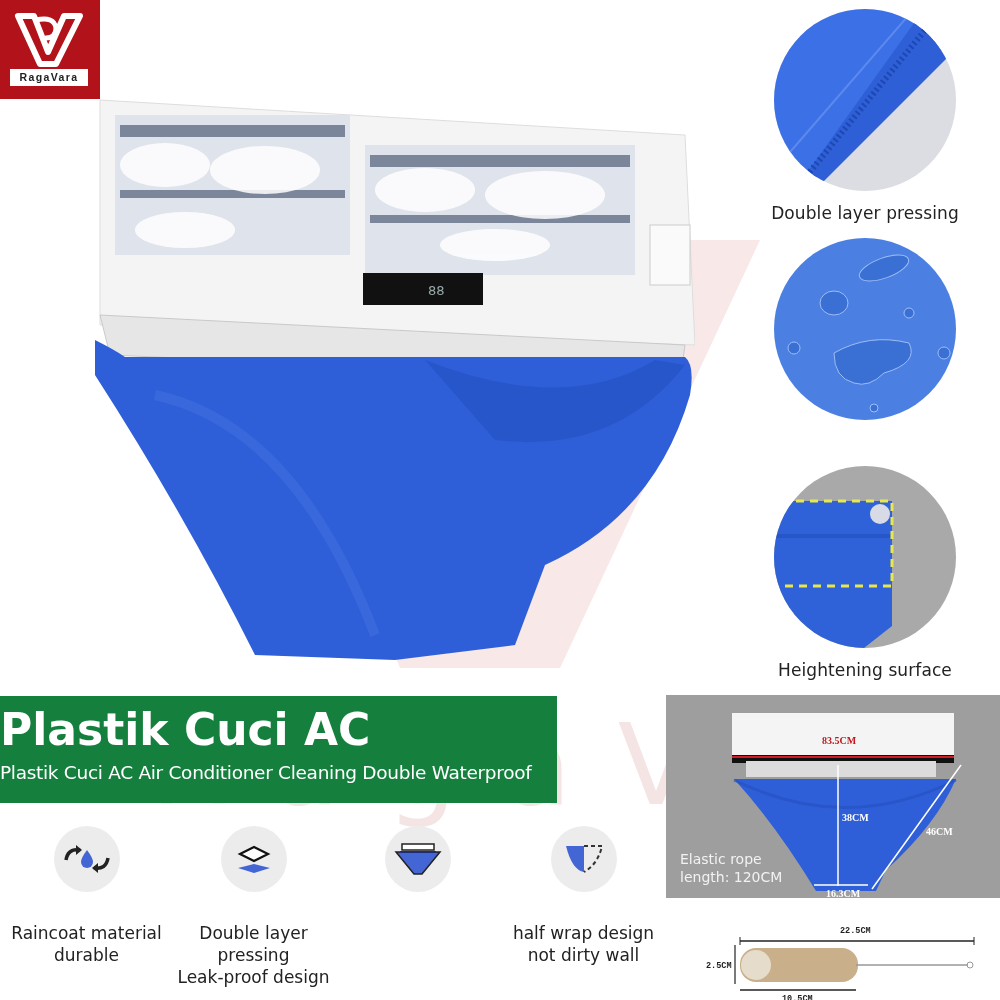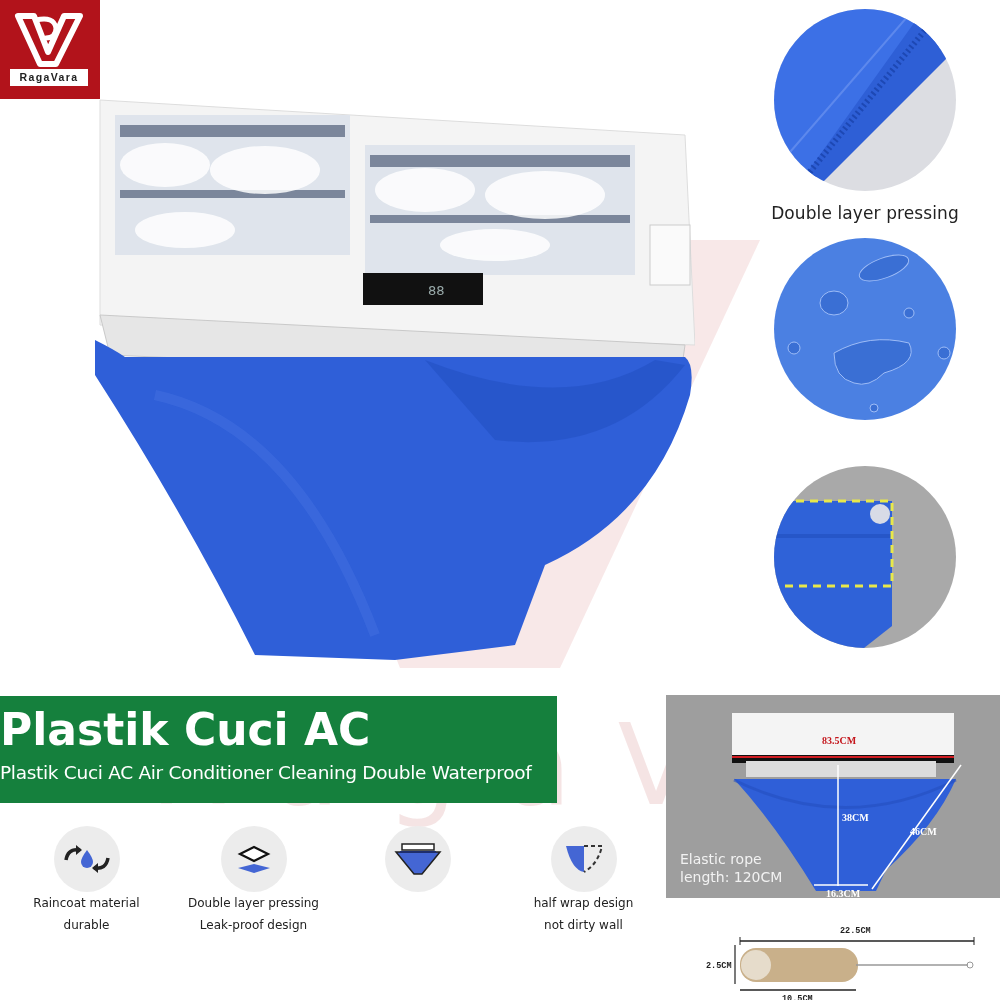--- a/index.html
+++ b/index.html
@@ -58,21 +58,21 @@
     font-size: 18.5px; font-family: "DejaVu Sans", sans-serif; letter-spacing: -0.3px;
   }
 
   
   .mini { width: 165px; text-align: center; }
   .mini .icon-circle {
     width: 66px; height: 66px; border-radius: 50%; background: #ececec; margin: 0 auto;
     display: flex; align-items: center; justify-content: center;
   }
   .mini .mini-text {
-    margin-top: 0; font-size: 12px; line-height: 22px; color: #222;
+    margin-top: 30px; font-size: 17px; line-height: 22px; color: #222;
     font-family: "DejaVu Sans", sans-serif;
   }
 
   
   .dim-panel { left: 666px; top: 695px; width: 334px; height: 203px; background: #9e9e9e; overflow: hidden; }
   .dim-text { color: #fff; font-size: 10px; font-weight: bold; font-family: Liberation Serif, serif; position: absolute; }
   .dim-red { color: #c4161c; }
   .elastic { position: absolute; left: 14px; top: 155px; color: #f2f2f2; font-size: 14px; line-height: 18px; font-family: "DejaVu Sans", sans-serif; }
 
   
@@ -165,20 +165,21 @@
 <div class="abs feature" style="left:735px; top:466px;">
   <div class="circle">
     <svg width="182" height="182" viewBox="0 0 182 182">
       <rect width="182" height="182" fill="#a9a9a9"></rect>
       <path d="M0 35 L118 35 L118 160 L90 182 L0 182 Z" fill="#2f62d8"></path>
       <path d="M0 70 L118 70" stroke="#1e4ab8" stroke-width="4" opacity="0.5"></path>
       <path d="M8 35 L118 35 L118 120 L8 120" fill="none" stroke="#e8e84a" stroke-width="3" stroke-dasharray="8 6"></path>
       <circle cx="106" cy="48" r="10" fill="#d8dbe6"></circle>
     </svg>
   </div>
+  <div class="caption">Heightening surface</div>
 </div>
 
 <div class="abs banner">
   <div class="banner-title">Plastik Cuci AC</div>
   <div class="banner-subtitle">Plastik Cuci AC Air Conditioner Cleaning Double Waterproof</div>
 </div>
 
 <div class="abs mini" style="left:4px; top:826px;">
   <div class="icon-circle">
     <svg width="50" height="30" viewBox="0 0 50 30">
@@ -238,21 +239,21 @@
     <path d="M68 84 L290 84 Q270 130 220 175 L210 196 L150 196 Q110 130 68 84 Z" fill="#2f5fd8"></path>
     <rect x="80" y="66" width="190" height="16" fill="#dcdcdc"></rect>
     <path d="M68 85 Q180 140 290 85" fill="none" stroke="#244fc0" stroke-width="3" opacity="0.6"></path>
     <line x1="66" y1="62" x2="288" y2="62" stroke="#d01c22" stroke-width="2"></line>
     <line x1="172" y1="70" x2="172" y2="191" stroke="#fff" stroke-width="1.5"></line>
     <line x1="295" y1="70" x2="206" y2="194" stroke="#fff" stroke-width="1.5"></line>
     <line x1="148" y1="190" x2="202" y2="190" stroke="#fff" stroke-width="1.5"></line>
   </svg>
   <div class="dim-text dim-red" style="left:156px; top:40px;">83.5CM</div>
   <div class="dim-text" style="left:176px; top:117px;">38CM</div>
-  <div class="dim-text" style="left:244px; top:131px;">46CM</div>
+  <div class="dim-text" style="left:260px; top:131px;">46CM</div>
   <div class="dim-text" style="left:160px; top:193px;">16.3CM</div>
   <div class="elastic">
     <div>Elastic rope</div>
     <div>length: 120CM</div>
   </div>
 </div>
 
 <div class="abs brush-panel">
   <svg width="320" height="90" viewBox="0 0 320 90" style="position:absolute;left:0;top:0">
     <line x1="60" y1="31" x2="294" y2="31" stroke="#222" stroke-width="1.5"></line>

